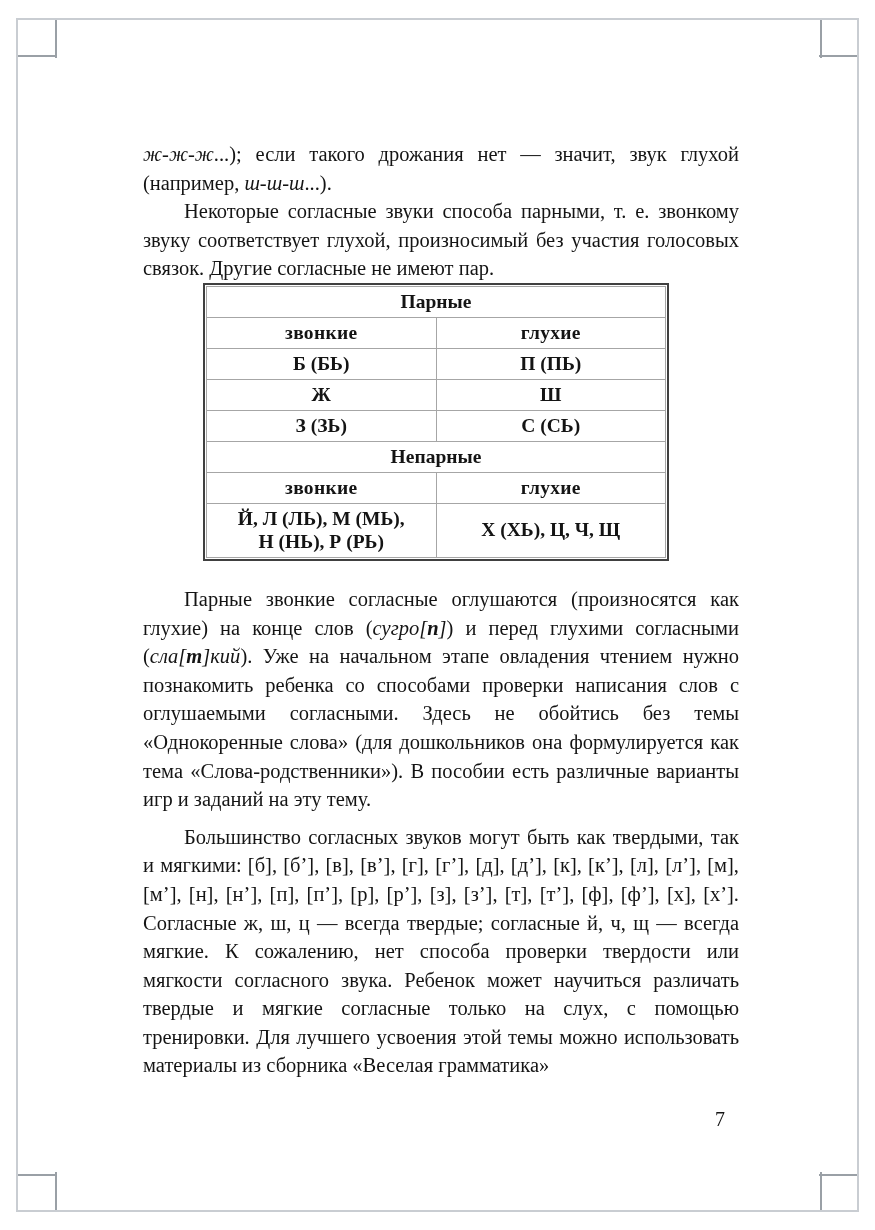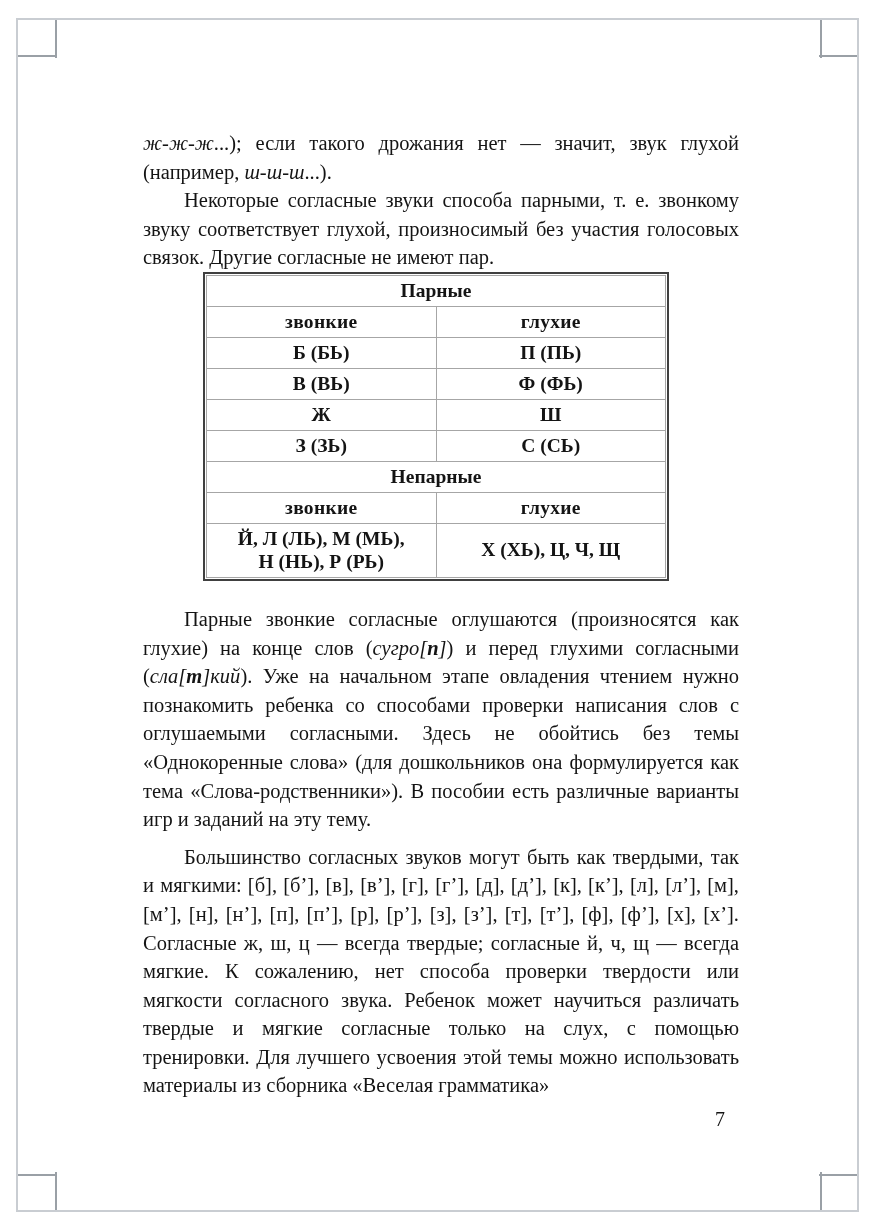--- a/index.html
+++ b/index.html
@@ -43,21 +43,21 @@
   .crop-bl-v { left: 55px;  top: 1172px; }
   .crop-bl-h { left: 18px;  top: 1174px; }
   
   .crop-br-v { left: 820px; top: 1172px; }
   .crop-br-h { left: 819px; top: 1174px; }
 
   
   .content {
     position: absolute;
     left: 143px;
-    top: 129px;
+    top: 140px;
     width: 596px;
   }
   p.para {
     margin: 0;
     font-size: 20.5px;
     line-height: 28.6px;
     text-align: justify;
     text-justify: inter-word;
     hyphens: manual;
   }
@@ -151,24 +151,20 @@
         </tr>
         <tr>
           <td class="subhead">звонкие</td>
           <td class="subhead">глухие</td>
         </tr>
         <tr>
           <td>Б (БЬ)</td>
           <td>П (ПЬ)</td>
         </tr>
         <tr>
-          <td>В (ВЬ)</td>
-          <td>Ф (ФЬ)</td>
-        </tr>
-        <tr>
           <td>Ж</td>
           <td>Ш</td>
         </tr>
         <tr>
           <td>З (ЗЬ)</td>
           <td>С (СЬ)</td>
         </tr>
         <tr>
           <td class="group" colspan="2">Непарные</td>
         </tr>

